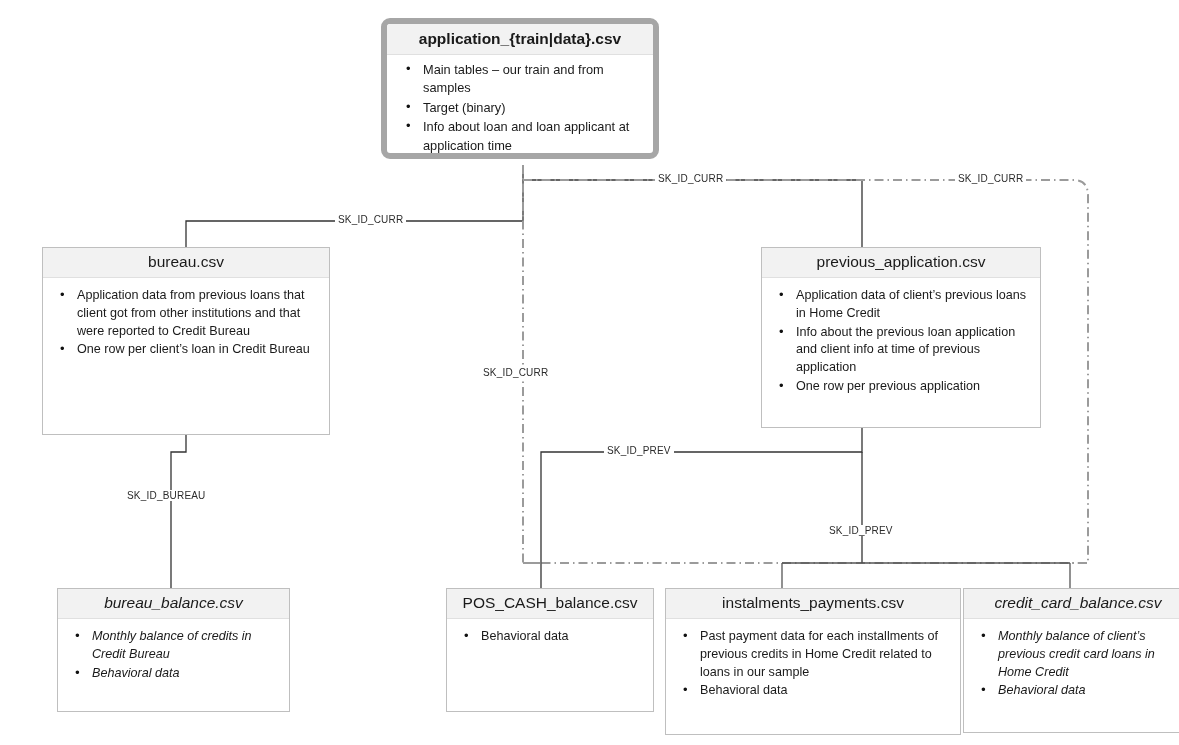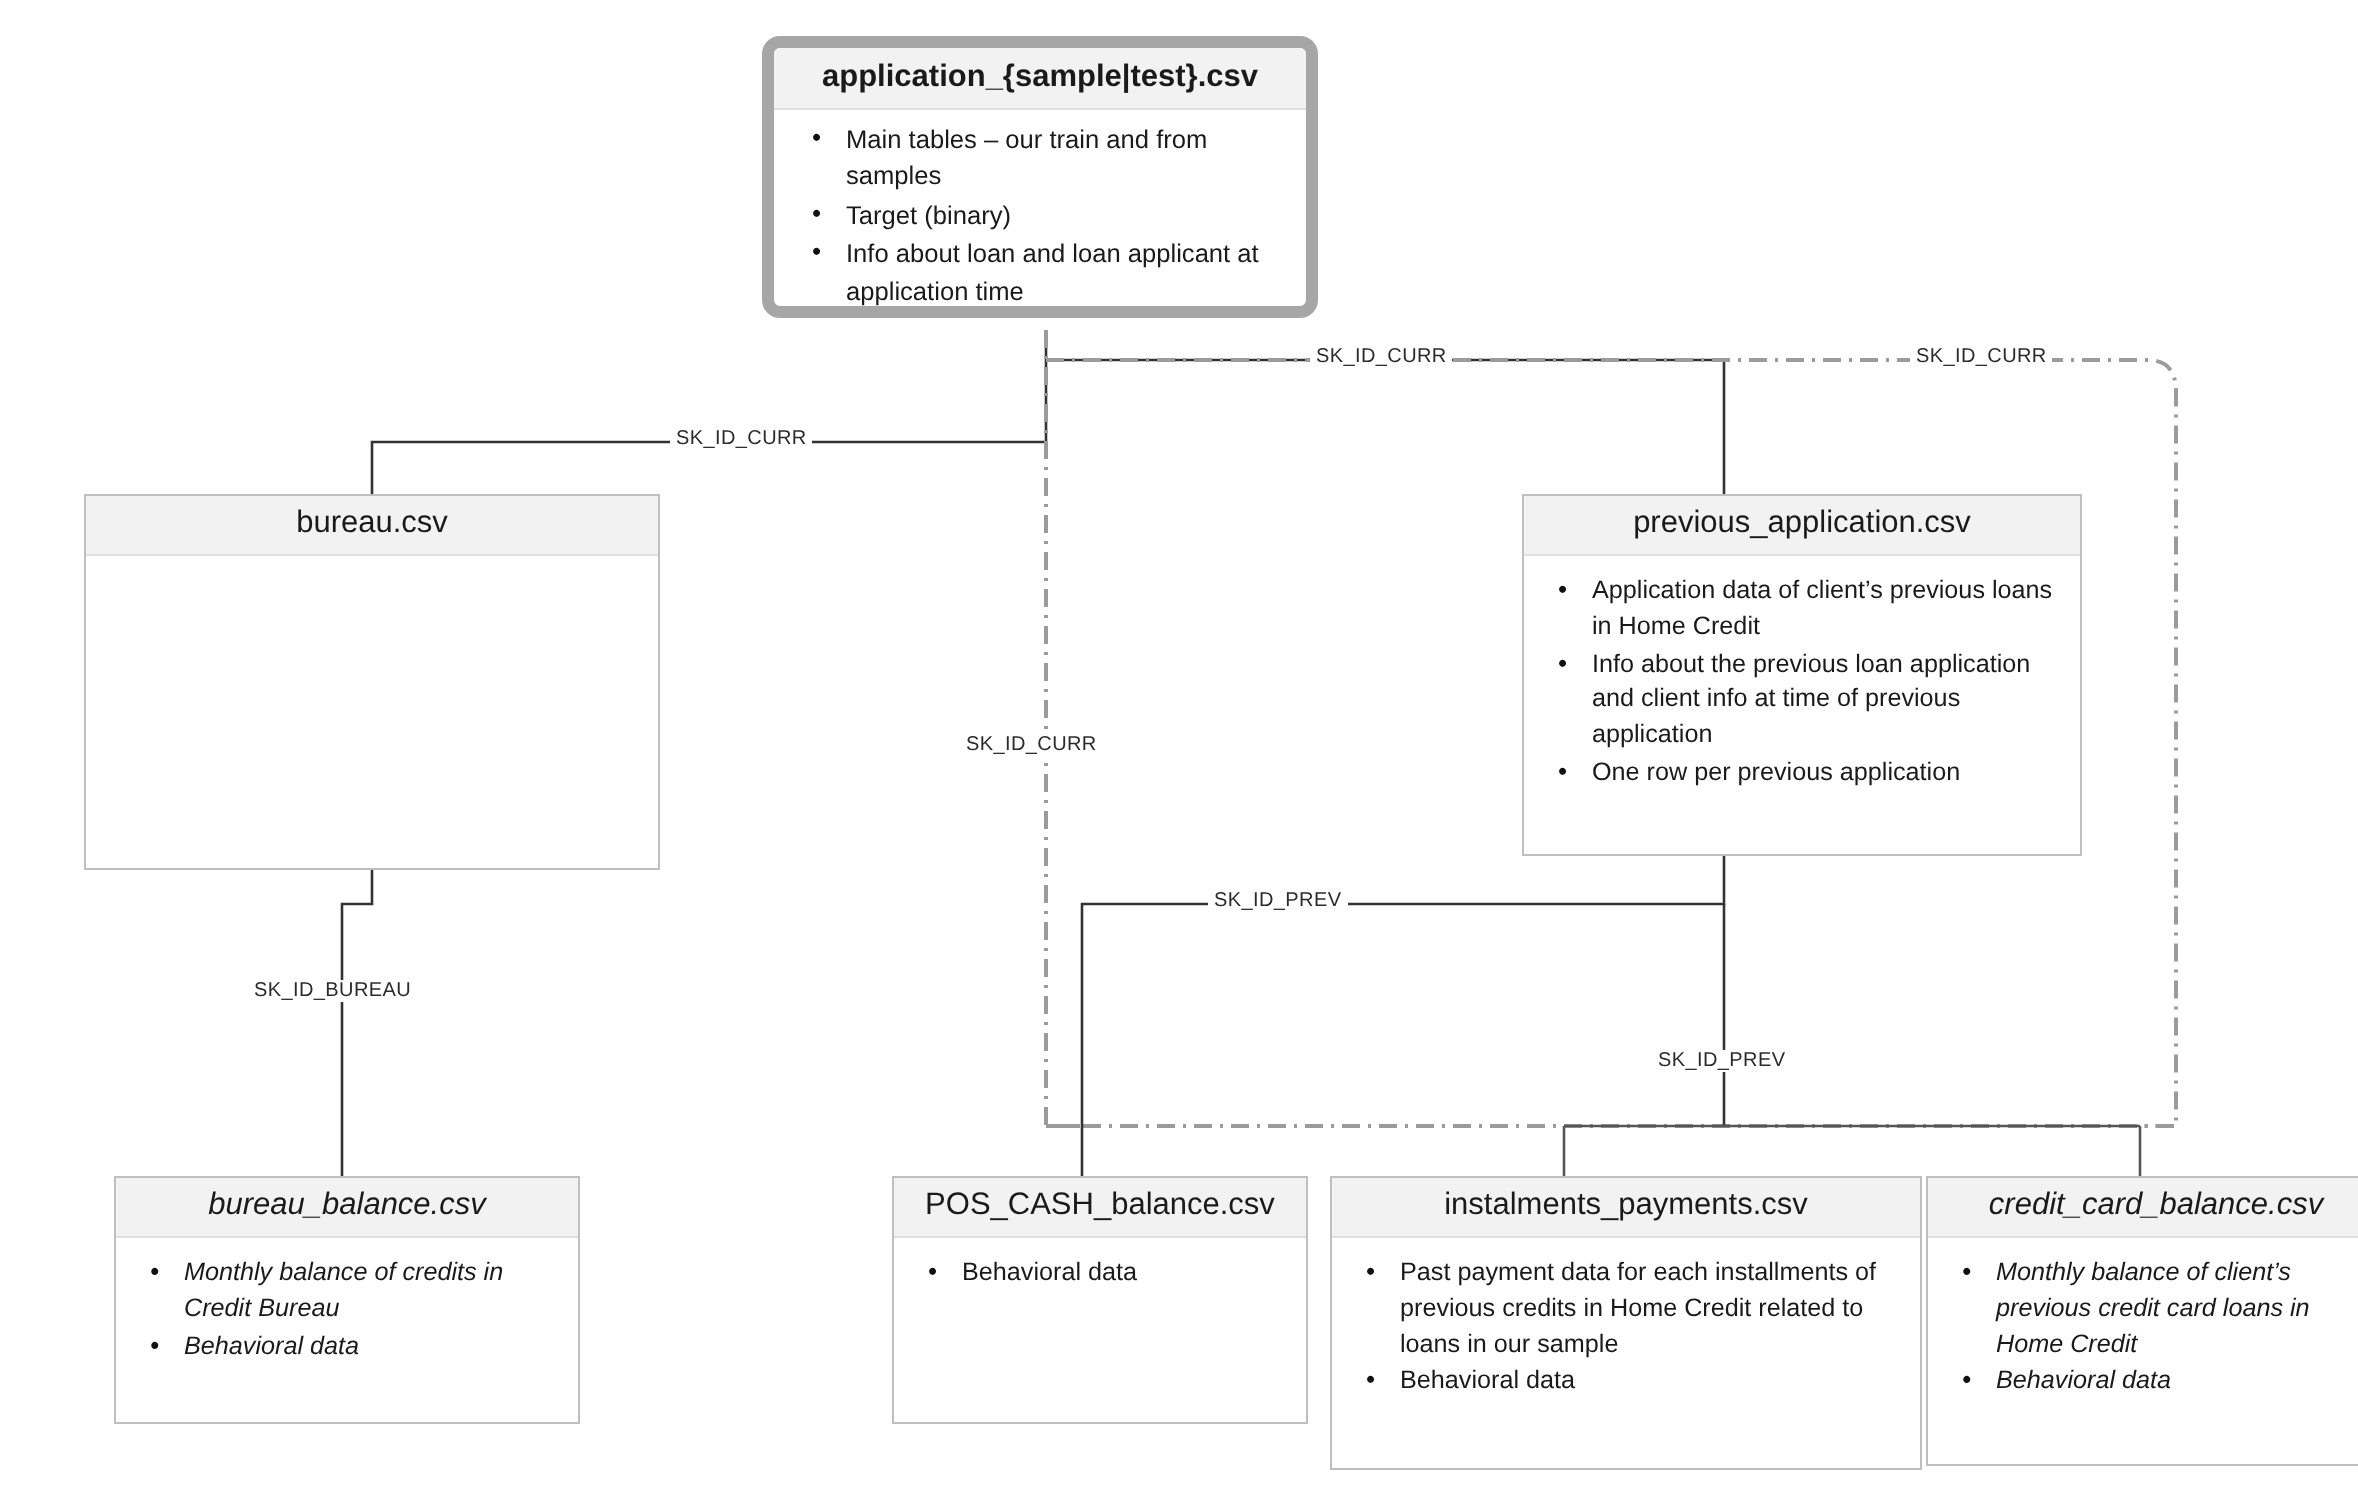--- a/index.html
+++ b/index.html
@@ -123,31 +123,35 @@
   <div class="edge-label" style="left:335px;top:214px;">SK_ID_CURR</div>
   <div class="edge-label" style="left:655px;top:173px;">SK_ID_CURR</div>
   <div class="edge-label" style="left:955px;top:173px;">SK_ID_CURR</div>
   <div class="edge-label vert" style="left:480px;top:365px;">SK_ID_CURR</div>
   <div class="edge-label" style="left:124px;top:490px;">SK_ID_BUREAU</div>
   <div class="edge-label" style="left:604px;top:445px;">SK_ID_PREV</div>
   <div class="edge-label" style="left:826px;top:525px;">SK_ID_PREV</div>
 
   <div class="node main" style="left:375px;top:12px;width:290px;height:153px;">
     <div class="frame">
-      <div class="hdr">application_{sample|test}.csv</div>
+      <div class="hdr">application_{train|data}.csv</div>
       <ul>
         <li>Main tables – our train and from samples</li>
         <li>Target (binary)</li>
         <li>Info about loan and loan applicant at application time</li>
       </ul>
     </div>
   </div>
 
   <div class="node" style="left:42px;top:247px;width:288px;height:188px;">
     <div class="hdr">bureau.csv</div>
+    <ul>
+      <li>Application data from previous loans that client got from other institutions and that were reported to Credit Bureau</li>
+      <li>One row per client’s loan in Credit Bureau</li>
+    </ul>
   </div>
 
   <div class="node" style="left:722px;top:247px;width:280px;height:181px;margin-left:39px;">
     <div class="hdr">previous_application.csv</div>
     <ul>
       <li>Application data of client’s previous loans in Home Credit</li>
       <li>Info about the previous loan application and client info at time of previous application</li>
       <li>One row per previous application</li>
     </ul>
   </div>

